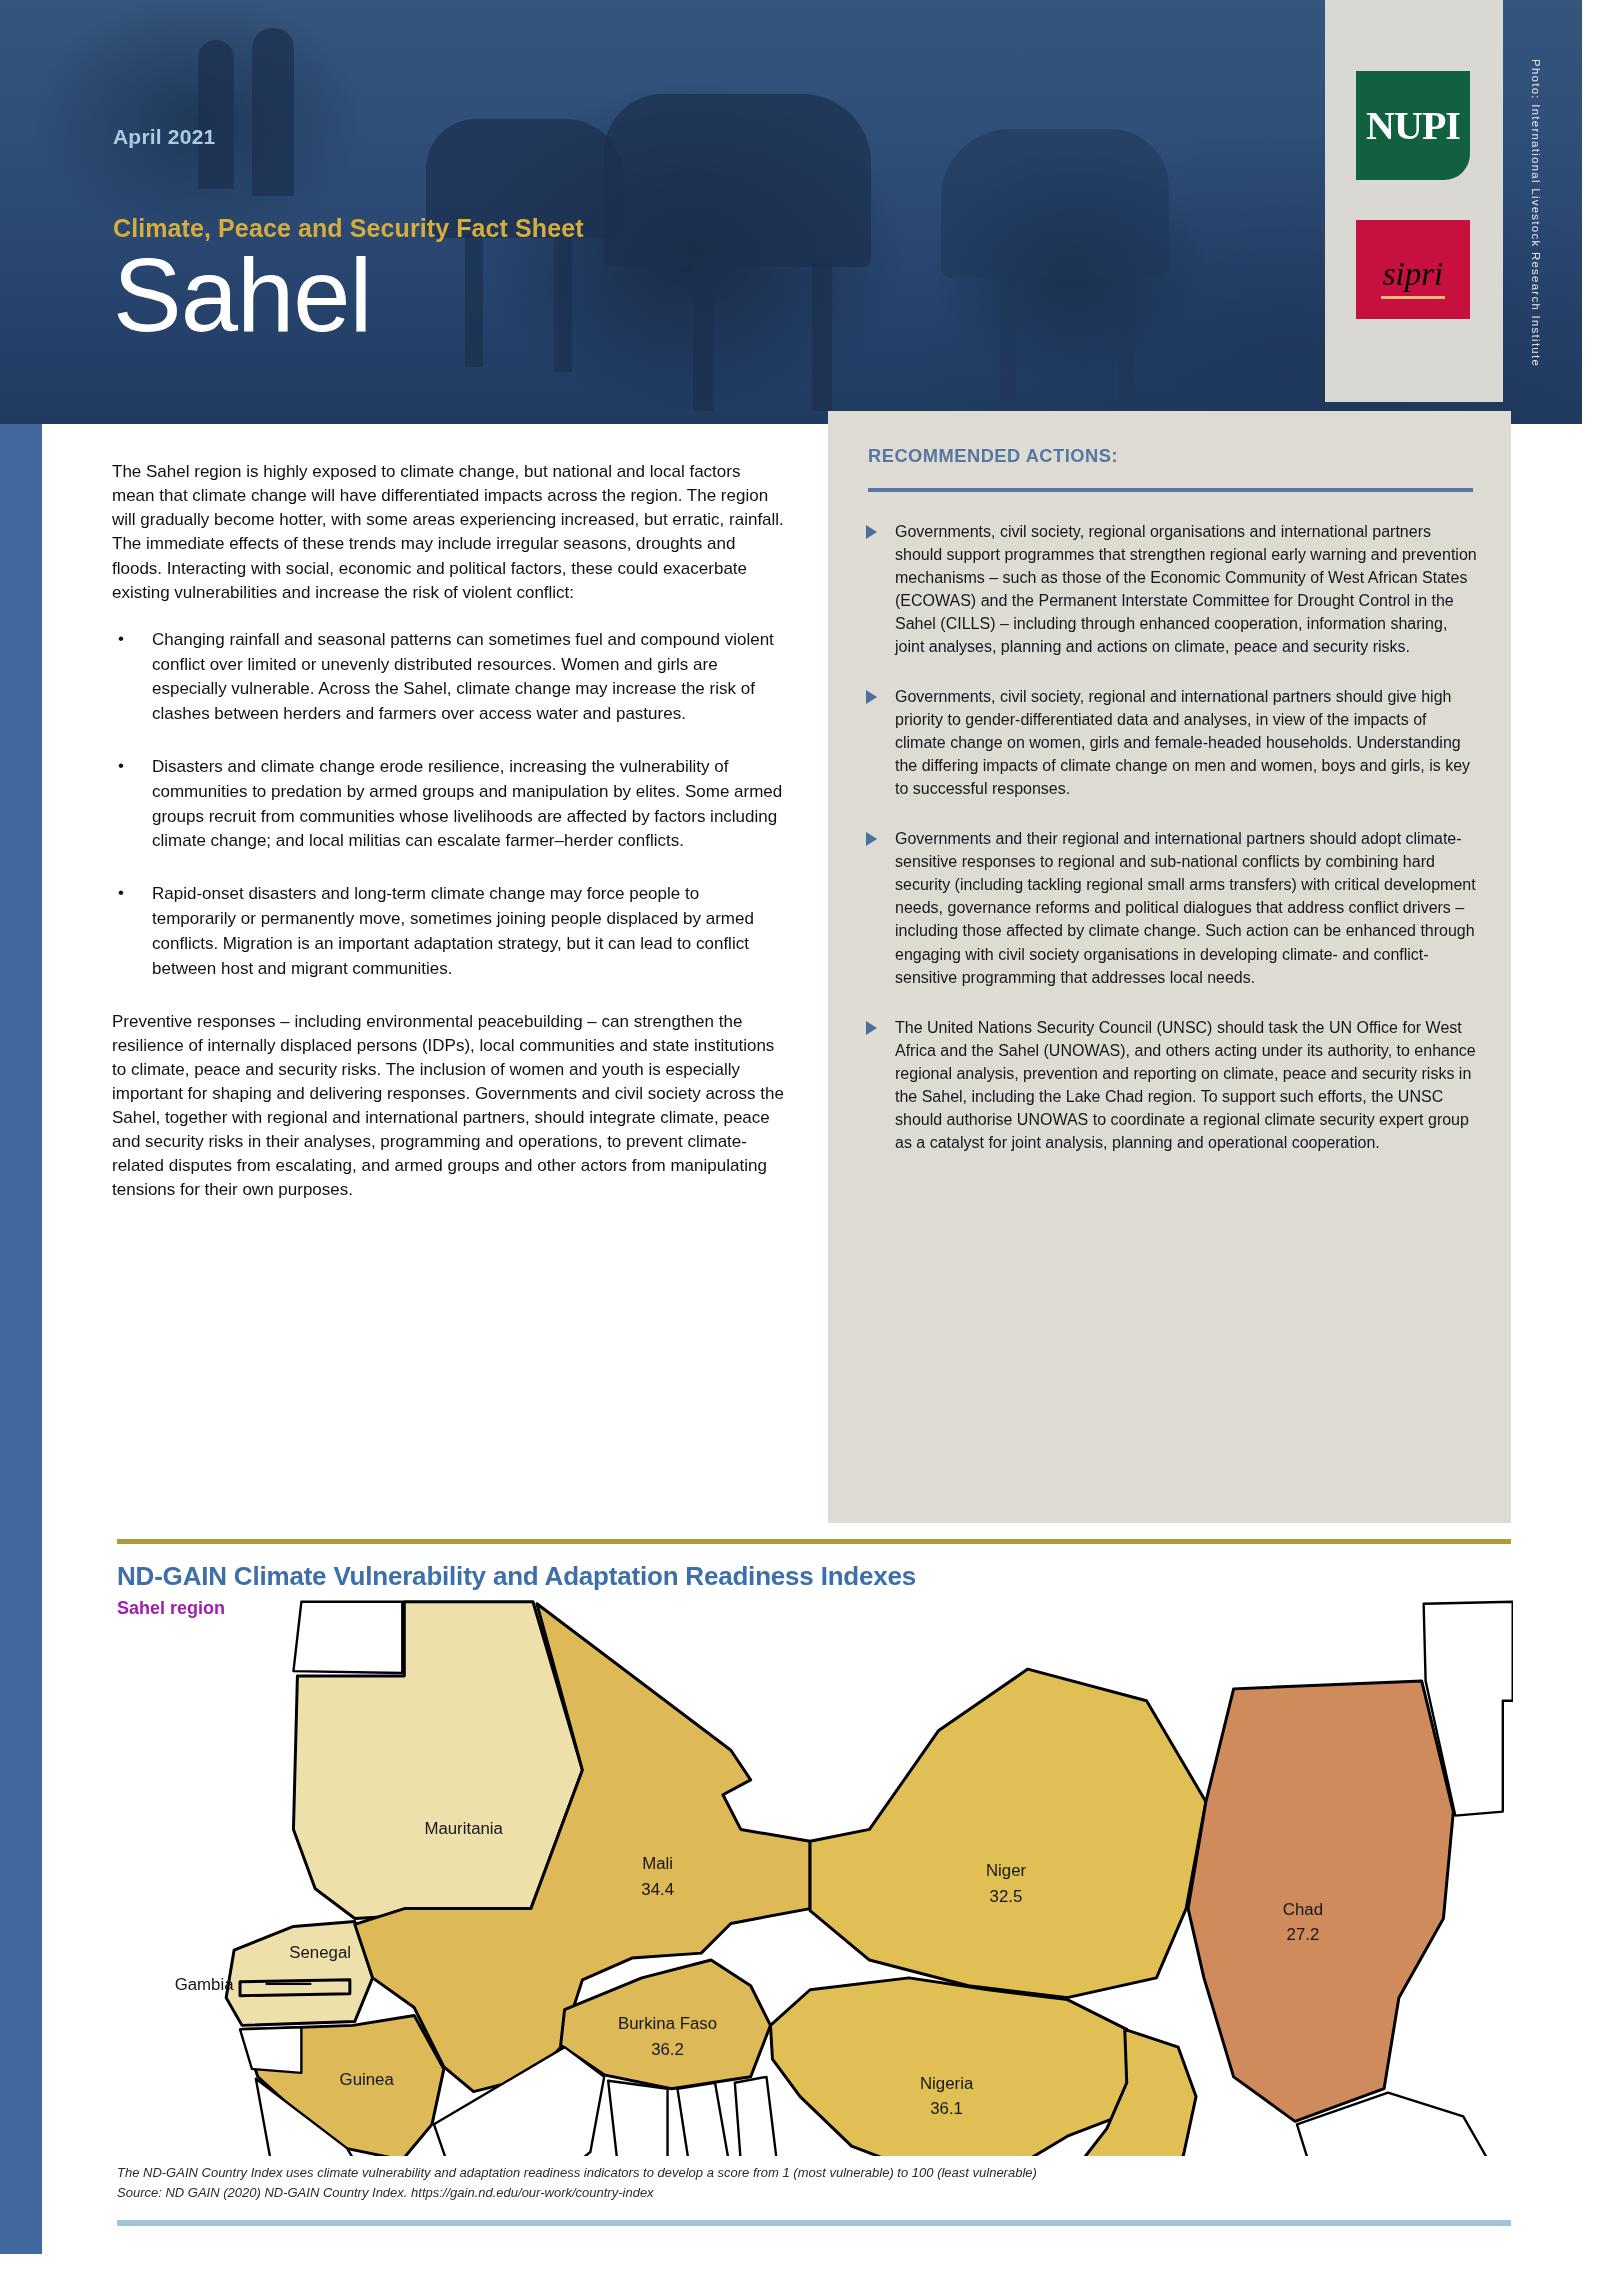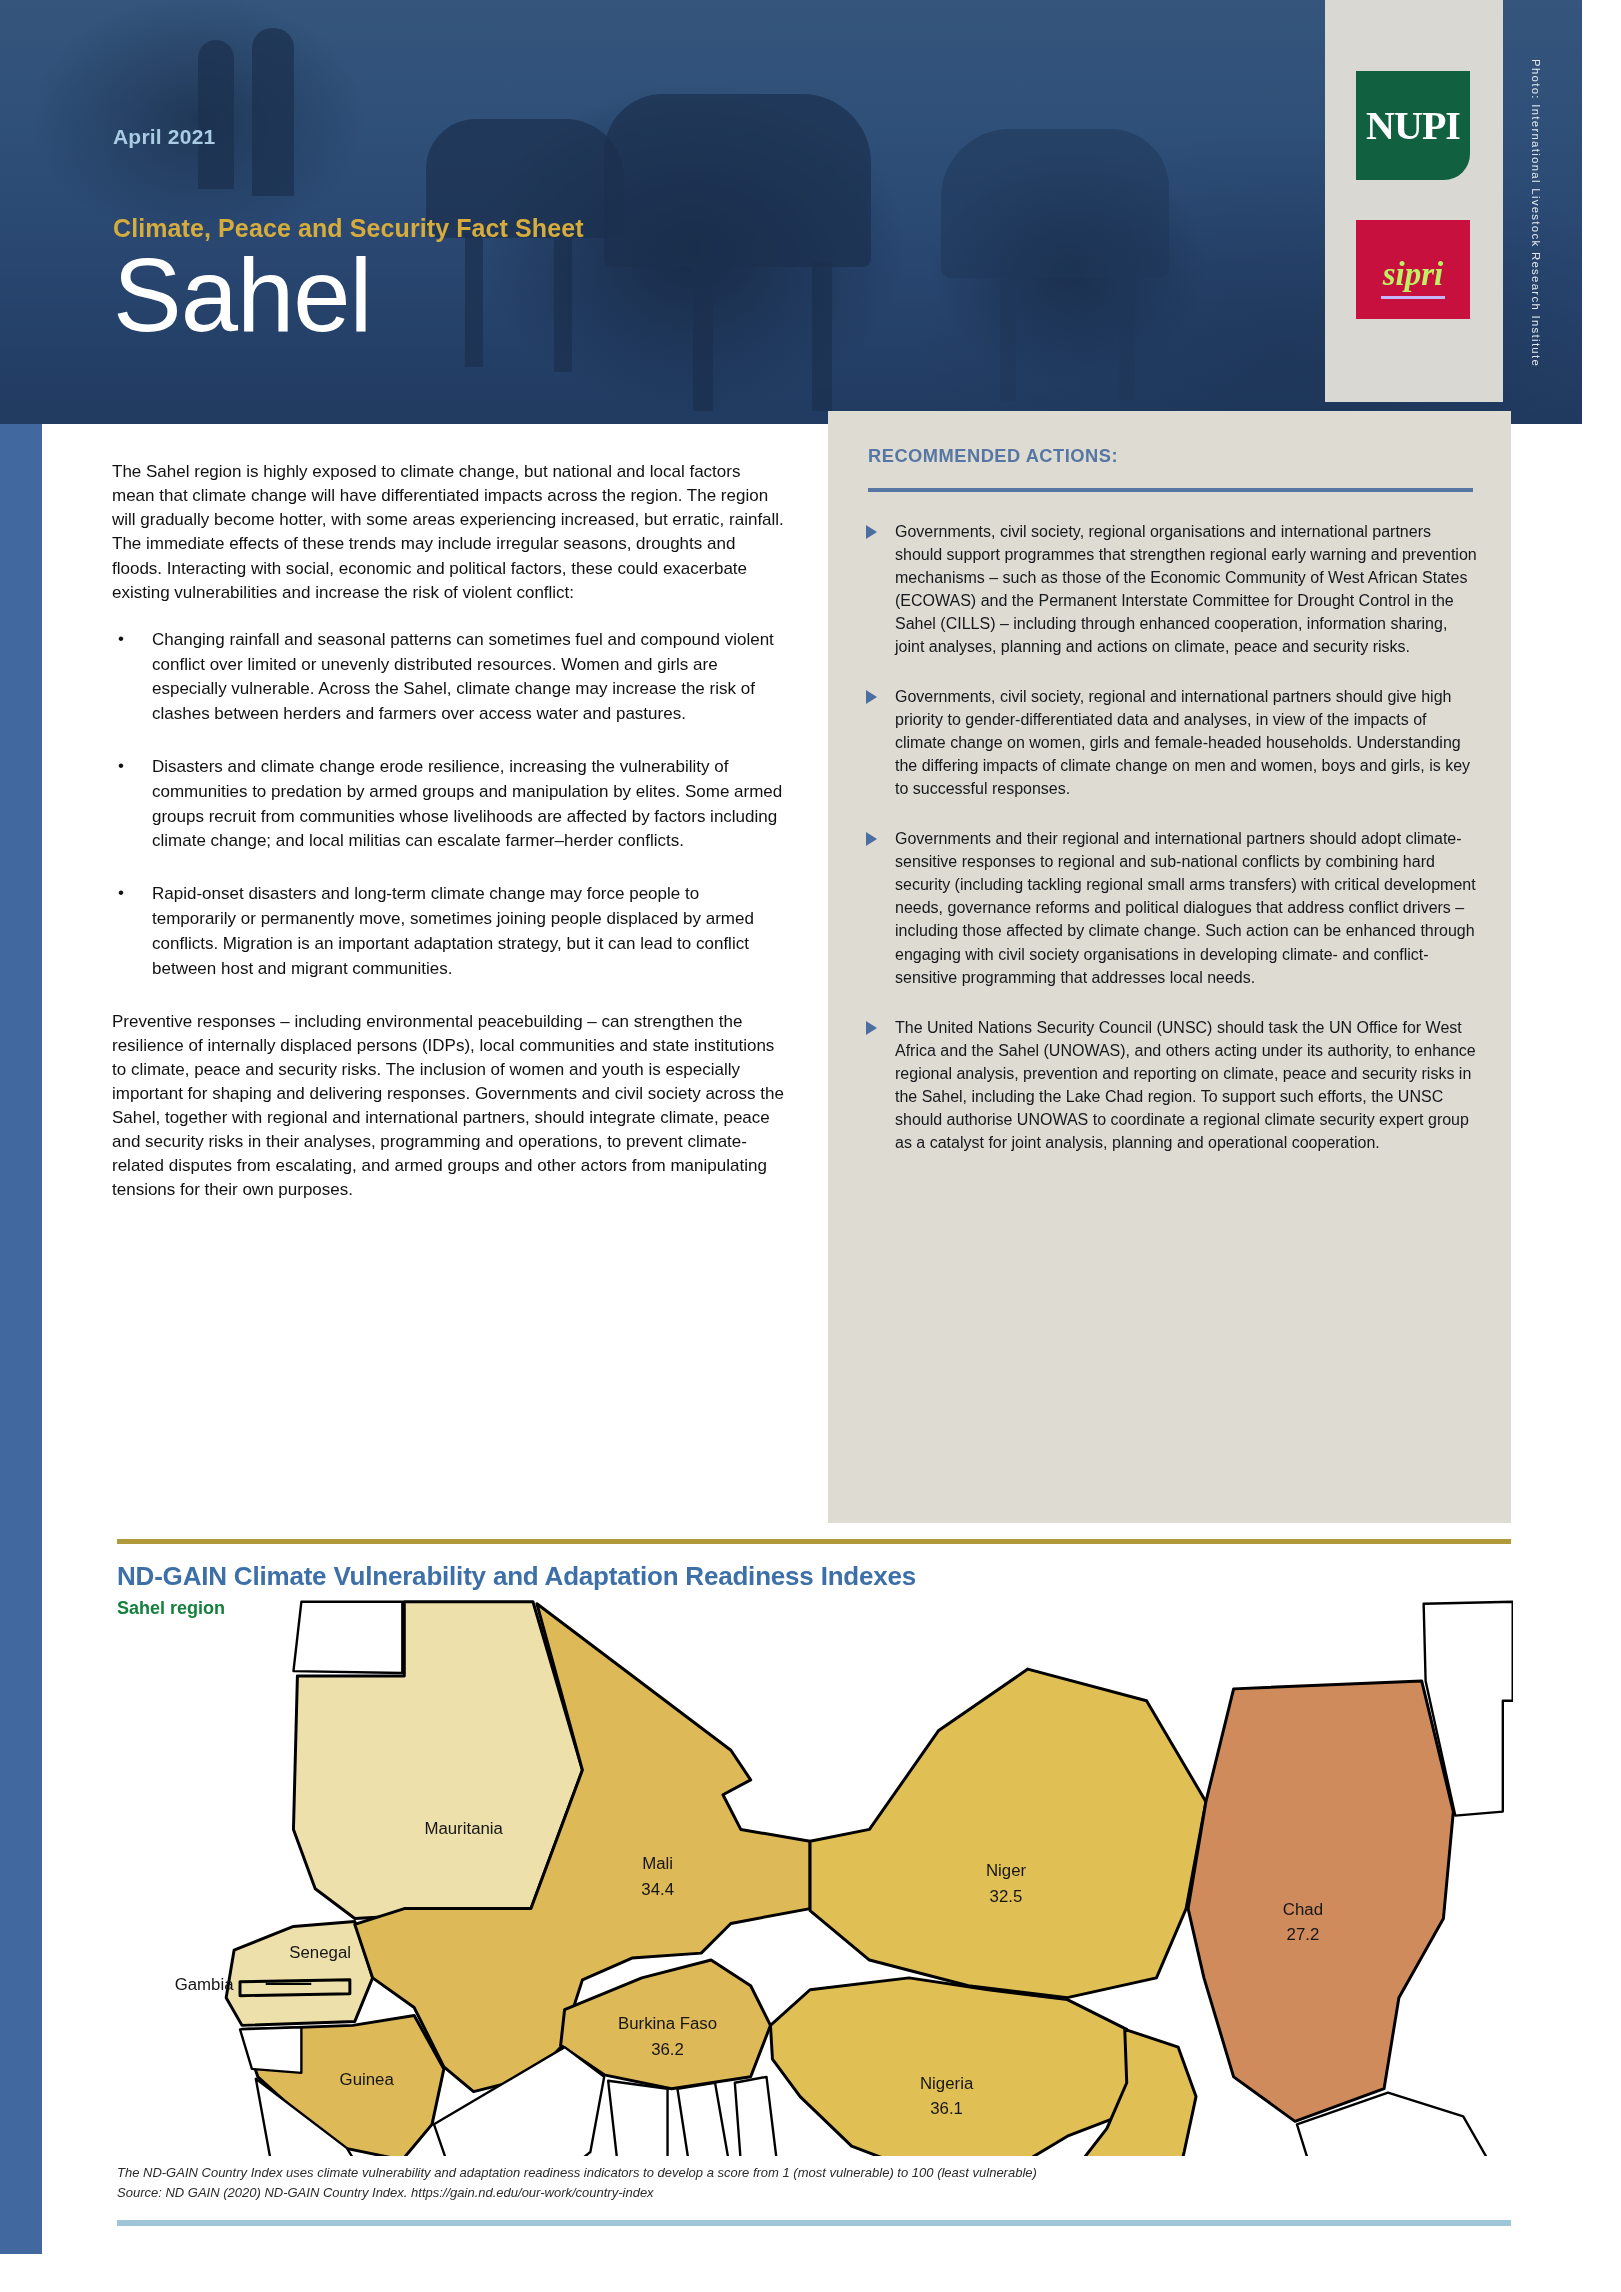--- a/index.html
+++ b/index.html
@@ -59,23 +59,23 @@
   .logo-nupi span {
     color: #fff; font-family: "Liberation Serif", serif;
     font-size: 40px; font-weight: 700; letter-spacing: -1px;
   }
   .logo-sipri {
     position: absolute; left: 1356px; top: 220px; width: 114px; height: 99px;
     background: #c8103e; z-index: 8;
     display: flex; align-items: flex-end; justify-content: center; padding-bottom: 20px;
   }
   .logo-sipri span {
-    color: #bef264; font-family: "Liberation Serif", serif;
-    font-size: 33px; font-weight: 700; font-style: italic;
-    border-bottom: 3px solid #c4b5fd; padding: 0 2px 3px;
+    color: #000000; font-family: "Liberation Serif", serif;
+    font-size: 33px; font-weight: 400; font-style: italic;
+    border-bottom: 3px solid #fdba74; padding: 0 2px 3px;
   }
   .photo-credit {
     position: absolute; left: 1530px; top: 59px; z-index: 9;
     color: #e4e9ef; font-size: 11.4px; letter-spacing: 1.3px;
     writing-mode: vertical-rl; white-space: nowrap;
   }
 
   
   .rail {
     position: absolute; left: 0; top: 424px; width: 42px; height: 1830px;
@@ -127,21 +127,21 @@
   .gold-rule {
     position: absolute; left: 117px; top: 1539px; width: 1394px; height: 5px;
     background: #b19a3c;
   }
   .map-title {
     position: absolute; left: 117px; top: 1561px;
     color: #3d6fa8; font-size: 26px; font-weight: 700; letter-spacing: -0.2px;
   }
   .map-sub {
     position: absolute; left: 117px; top: 1598px;
-    color: #15803d; font-size: 18px; font-weight: 600;
+    color: #a21caf; font-size: 18px; font-weight: 600;
   }
   .map-wrap { position: absolute; left: 117px; top: 1582px; width: 1396px; height: 574px; }
   .map-wrap svg { width: 100%; height: 100%; display: block; }
 
   .footnote {
     position: absolute; left: 117px; top: 2163px; width: 1287px;
     font-size: 13px; font-style: italic; color: #2a2a2a; line-height: 1.55;
   }
   .bottom-rule {
     position: absolute; left: 117px; top: 2220px; width: 1394px; height: 6px;

